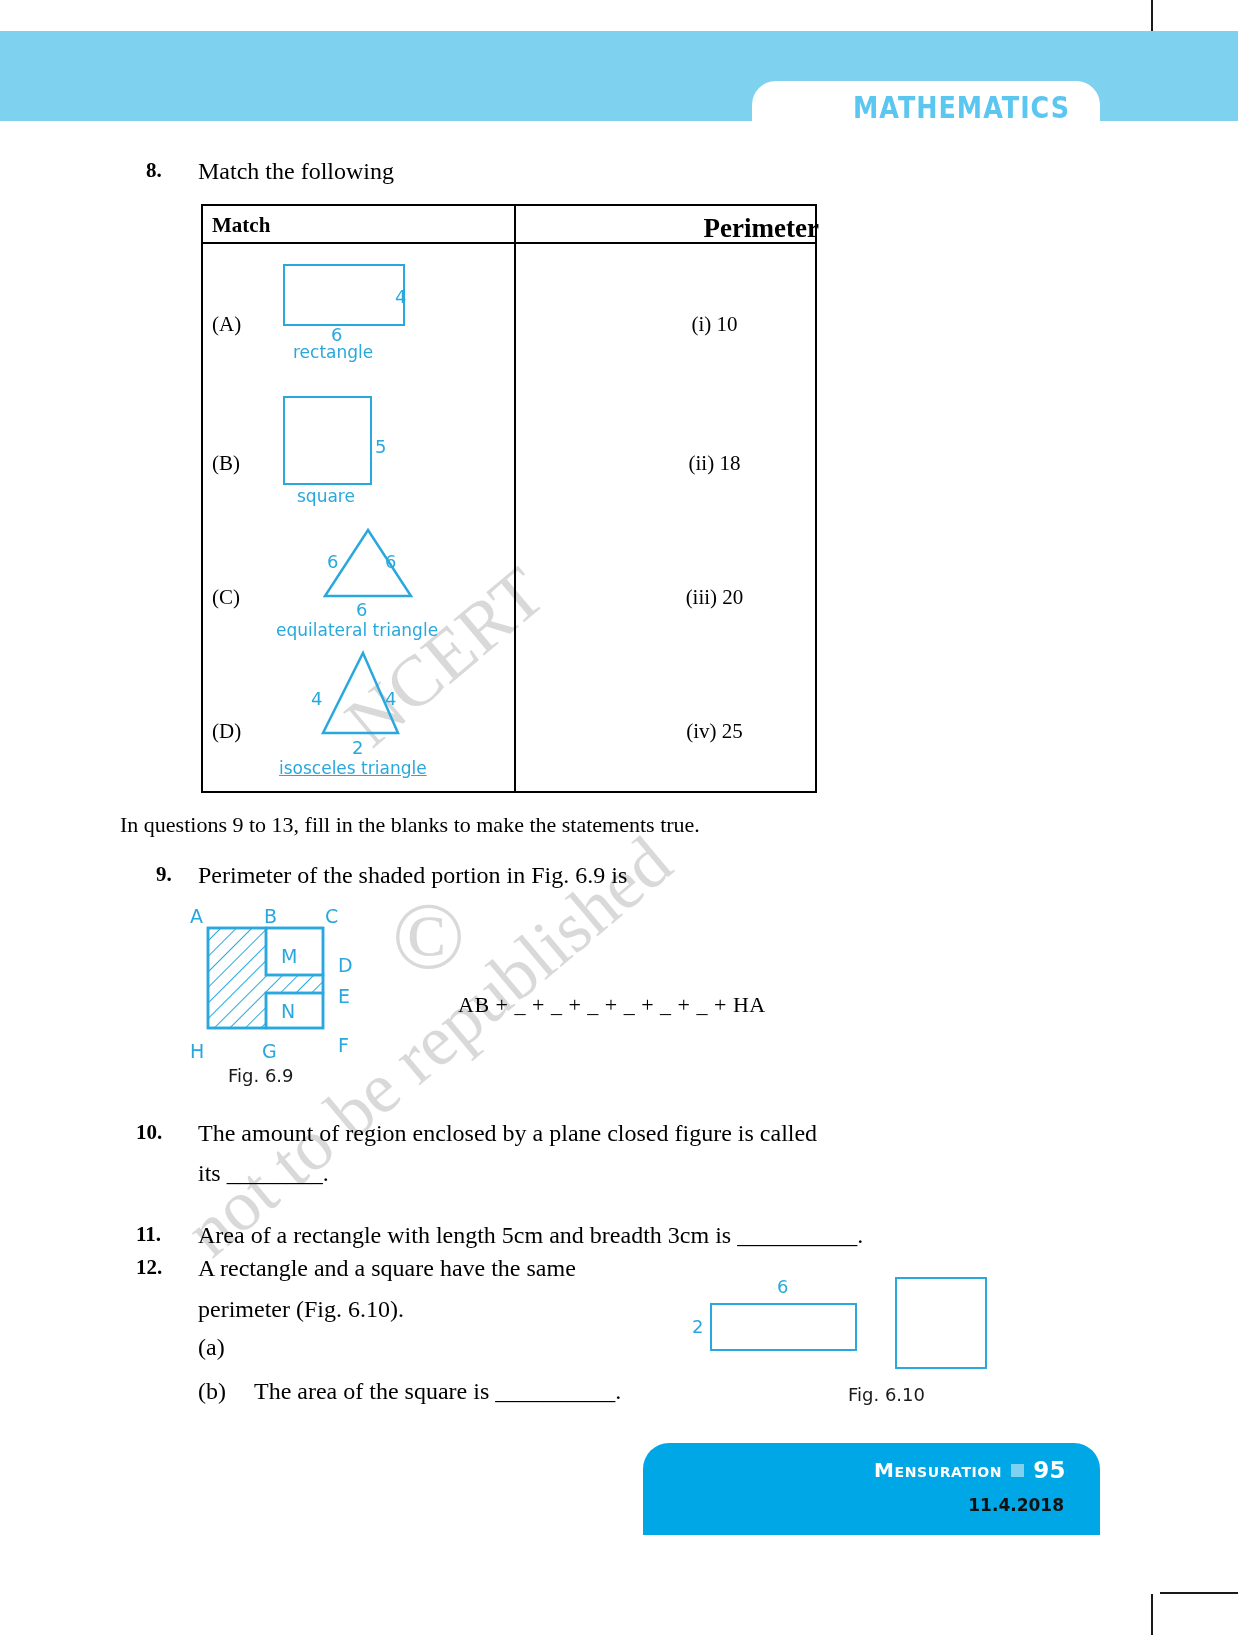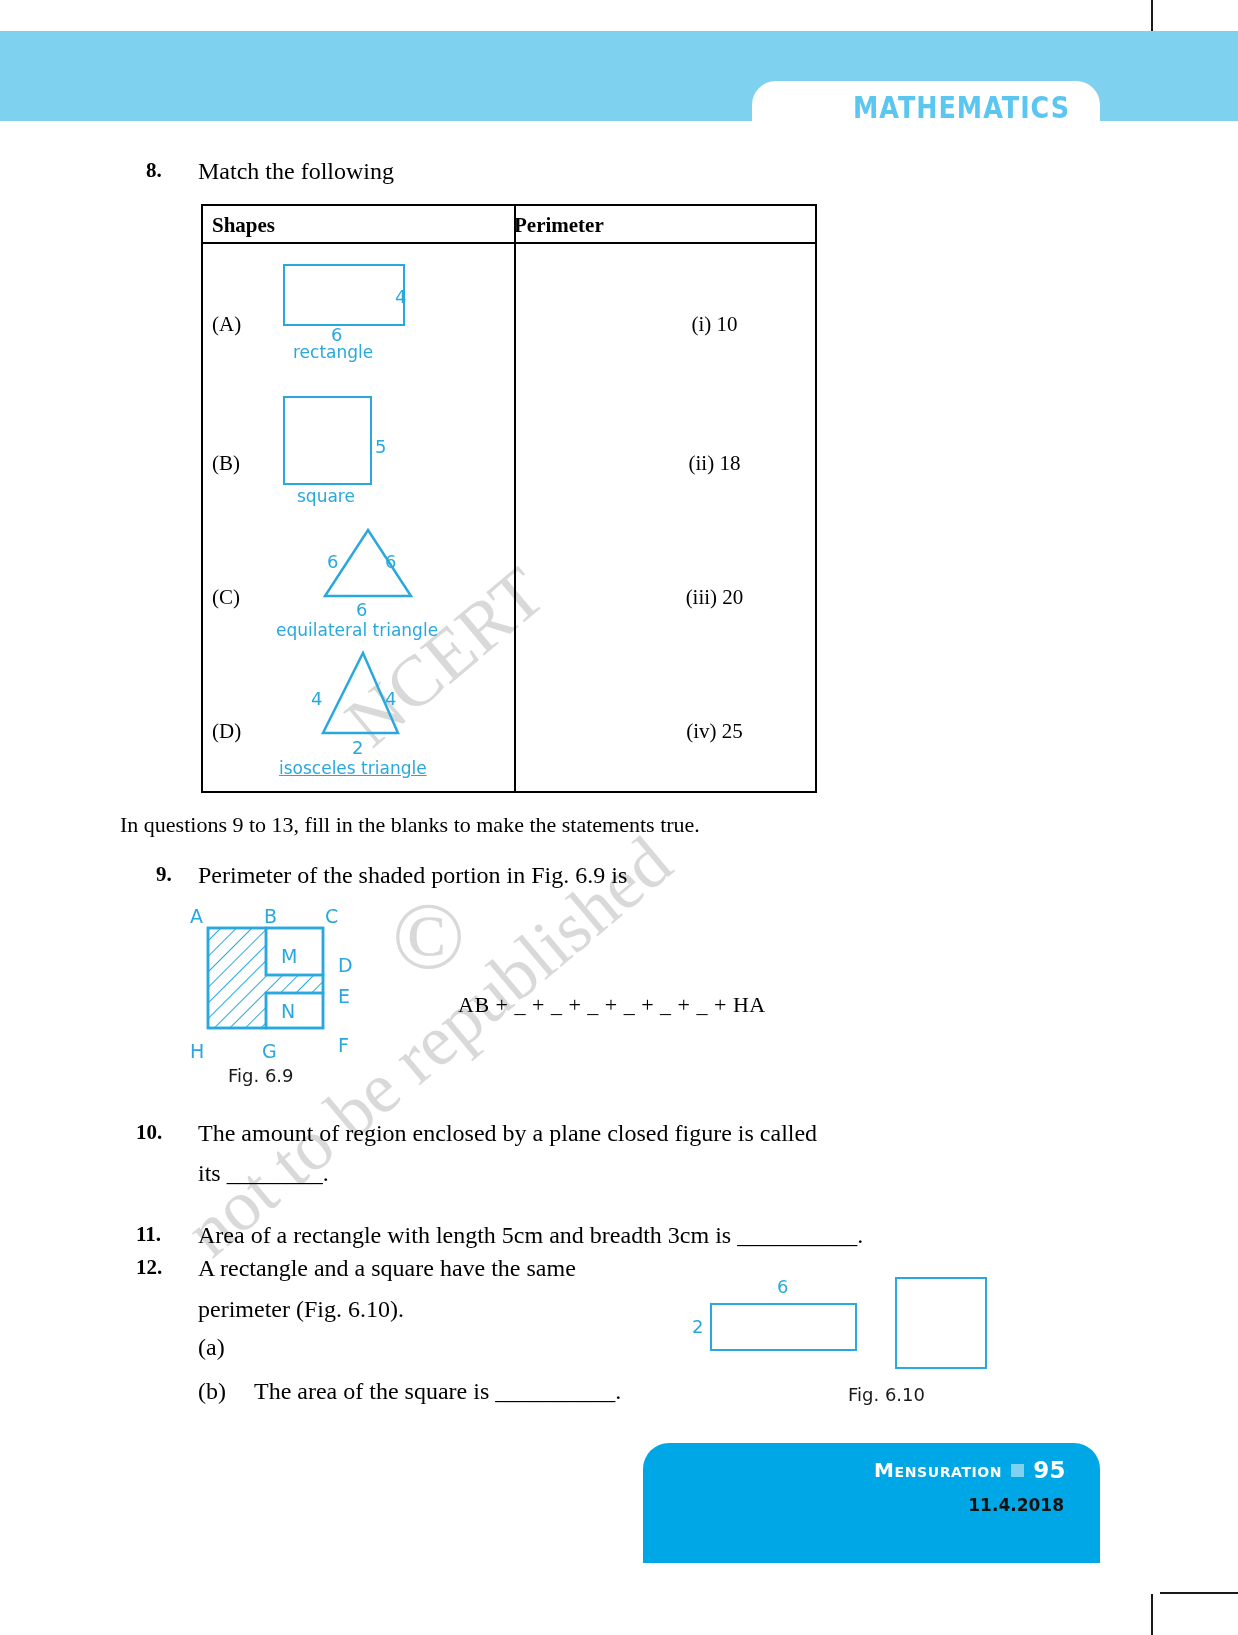--- a/index.html
+++ b/index.html
@@ -47,21 +47,21 @@
   .mtable{
     position:absolute;left:201px;top:204px;width:616px;height:589px;
     border:2px solid #000;box-sizing:border-box;
   }
   .mt-head{
     position:absolute;left:0;top:0;width:100%;height:38px;
     border-bottom:2px solid #000;box-sizing:border-box;
   }
   .mt-vline{position:absolute;left:311px;top:0;width:2px;height:100%;background:#000;}
   .mt-h-shapes{position:absolute;left:9px;top:7px;font-weight:bold;font-size:21px;}
-  .mt-h-perim{position:absolute;left:311px;top:7px;width:305px;text-align:left;font-weight:bold;font-size:21px;}
+  .mt-h-perim{position:absolute;left:311px;top:7px;width:305px;text-align:right;font-weight:bold;font-size:27px;}
 
   .row-lab{position:absolute;font-size:21px;color:#000;}
   .perim-it{position:absolute;left:311px;width:305px;text-align:center;font-size:21px;margin-left:48px;}
 
   .fig-lbl{
     font-family:"DejaVu Sans", sans-serif;color:#29a8dd;font-size:17px;
     position:absolute;white-space:nowrap;
   }
   .fig-num{
     font-family:"DejaVu Sans", sans-serif;color:#29a8dd;font-size:18px;
@@ -83,21 +83,21 @@
     position:absolute;pointer-events:none;
     color:#d9d9d9;font-family:"Liberation Serif", serif;
     white-space:nowrap;font-size:72px;
   }
   .wm1{left:330px;top:700px;transform:rotate(-40deg);transform-origin:left top;}
   .wm2{left:170px;top:1210px;transform:rotate(-40deg);transform-origin:left top;}
   .wmc{left:392px;top:880px;font-size:96px;}
 
   
   .footer{
-    position:absolute;left:643px;top:1443px;width:457px;height:120px;
+    position:absolute;left:643px;top:1443px;width:457px;height:92px;
     background:#00a7e7;border-top-left-radius:26px;border-top-right-radius:26px;
   }
   .foot-txt{
     position:absolute;right:34px;top:14px;
     color:#ffffff;font-family:"DejaVu Sans", sans-serif;
     font-weight:bold;font-size:23px;letter-spacing:.4px;
     display:flex;align-items:center;gap:9px;
   }
   .foot-ch{font-variant:small-caps;font-size:20px;letter-spacing:.6px;}
   .foot-sq{display:inline-block;width:13px;height:13px;background:#7ed2f0;}
@@ -124,21 +124,21 @@
 <div class="wm wm2">not to be republished</div>
 
 <div class="q8">
   <span class="q-num n">8.</span>
   <span class="q-txt">Match the following</span>
 </div>
 
 <div class="mtable">
   <div class="mt-head"></div>
   <div class="mt-vline"></div>
-  <div class="mt-h-shapes">Shapes</div>
+  <div class="mt-h-shapes">Match</div>
   <div class="mt-h-perim">Perimeter</div>
 
   <div class="row-lab" style="left:9px;top:106px;">(A)</div>
   <div class="shape" style="left:80px;top:58px;width:122px;height:62px;"></div>
   <div class="fig-num" style="left:192px;top:80px;">4</div>
   <div class="fig-num" style="left:128px;top:118px;">6</div>
   <div class="fig-lbl" style="left:90px;top:136px;">rectangle</div>
   <div class="perim-it" style="top:106px;">(i)  10</div>
 
   <div class="row-lab" style="left:9px;top:245px;">(B)</div>

